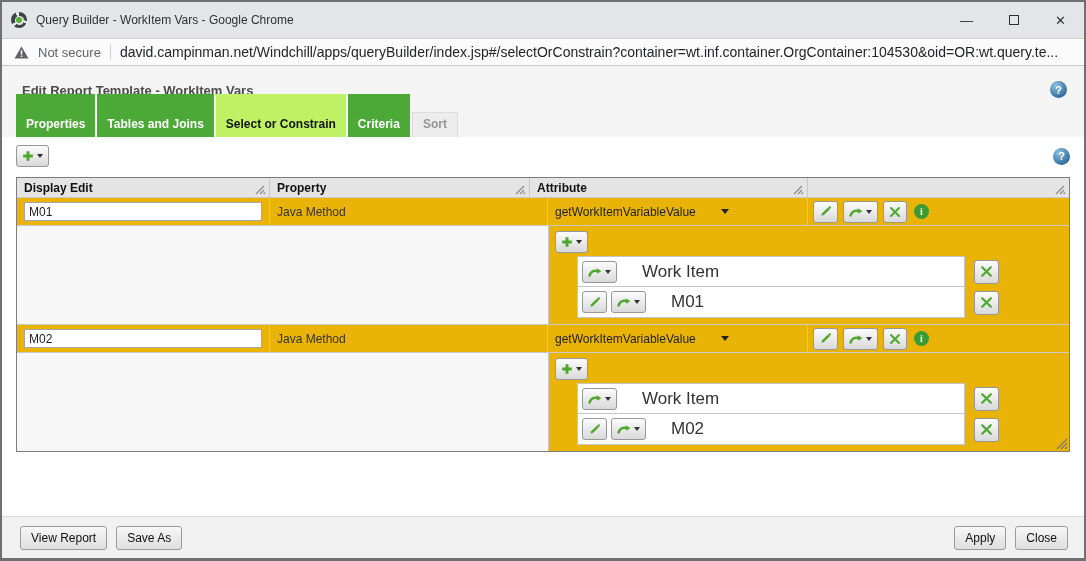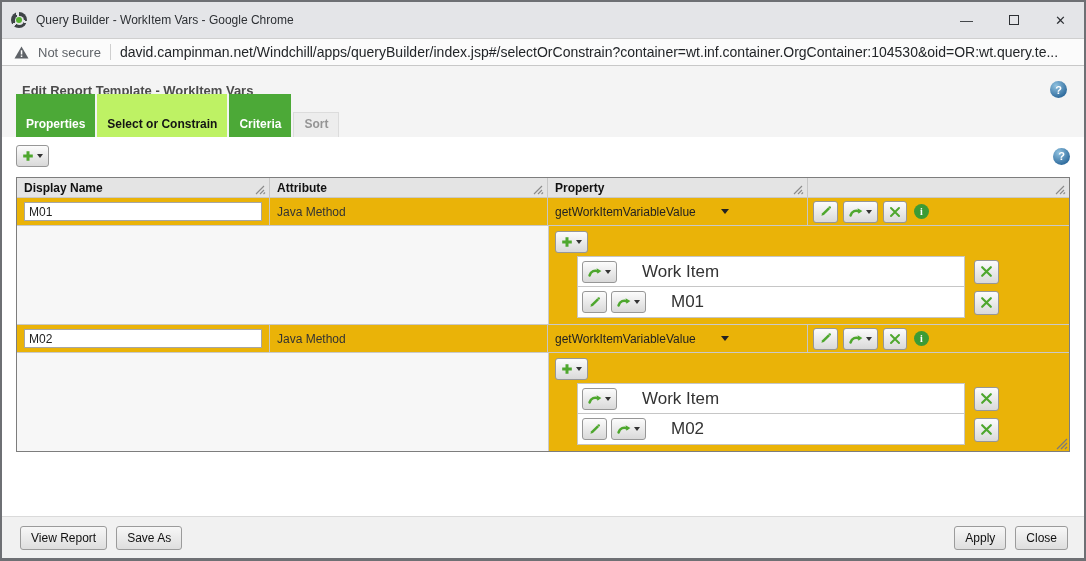--- a/index.html
+++ b/index.html
@@ -141,20 +141,21 @@
     <span class="security-label">Not secure</span>
     <span class="addr-divider"></span>
     <span class="url-text">david.campinman.net/Windchill/apps/queryBuilder/index.jsp#/selectOrConstrain?container=wt.inf.container.OrgContainer:104530&amp;oid=OR:wt.query.te...</span>
   </div>
 
   <div class="page-header">
     <div class="page-title">Edit Report Template - WorkItem Vars</div>
     <div class="help-icon header-help">?</div>
     <div class="tabstrip">
       <div class="tab tab--green">Properties</div>
+      <div class="tab tab--green">Tables and Joins</div>
       <div class="tab tab--active">Select or Constrain</div>
       <div class="tab tab--green">Criteria</div>
       <div class="tab tab--disabled">Sort</div>
     </div>
   </div>
 
   <div class="content">
 
     <div class="toolbar">
       <button class="btn-icon">
@@ -163,37 +164,37 @@
           </svg>
         <span class="caret-sm"></span>
       </button>
       <div class="help-icon">?</div>
     </div>
 
     <div class="qtable">
 
       <div class="trow thead">
         <div class="cell c1">
-          <span>Display Name</span>
+          <span>Display Edit</span>
           <span class="col-resize">
               <svg width="11" height="10" viewBox="0 0 11 10">
                 <path d="M1 9 L9 1 M5 9 L9 5 M8.5 9 L10 7.5" stroke="#8a8a8a" stroke-width="1.1" fill="none"></path>
               </svg>
             </span>
         </div>
-        <div class="cell c2">
-          <span>Attribute</span>
+        <div class="cell c3">
+          <span>Property</span>
           <span class="col-resize">
               <svg width="11" height="10" viewBox="0 0 11 10">
                 <path d="M1 9 L9 1 M5 9 L9 5 M8.5 9 L10 7.5" stroke="#8a8a8a" stroke-width="1.1" fill="none"></path>
               </svg>
             </span>
         </div>
-        <div class="cell c3">
-          <span>Property</span>
+        <div class="cell c2">
+          <span>Attribute</span>
           <span class="col-resize">
               <svg width="11" height="10" viewBox="0 0 11 10">
                 <path d="M1 9 L9 1 M5 9 L9 5 M8.5 9 L10 7.5" stroke="#8a8a8a" stroke-width="1.1" fill="none"></path>
               </svg>
             </span>
         </div>
         <div class="cell c4" style="position:relative;">
           <span class="col-resize">
               <svg width="11" height="10" viewBox="0 0 11 10">
                 <path d="M1 9 L9 1 M5 9 L9 5 M8.5 9 L10 7.5" stroke="#8a8a8a" stroke-width="1.1" fill="none"></path>

